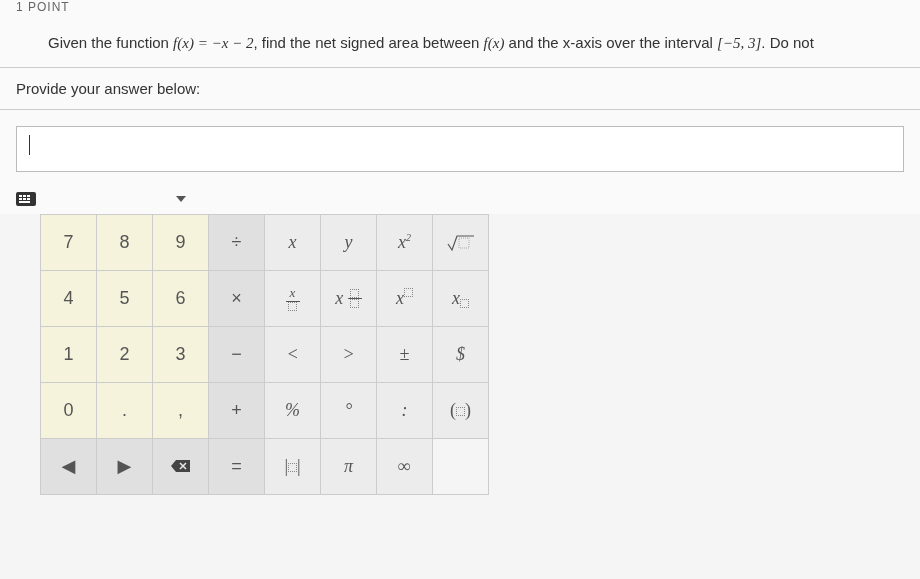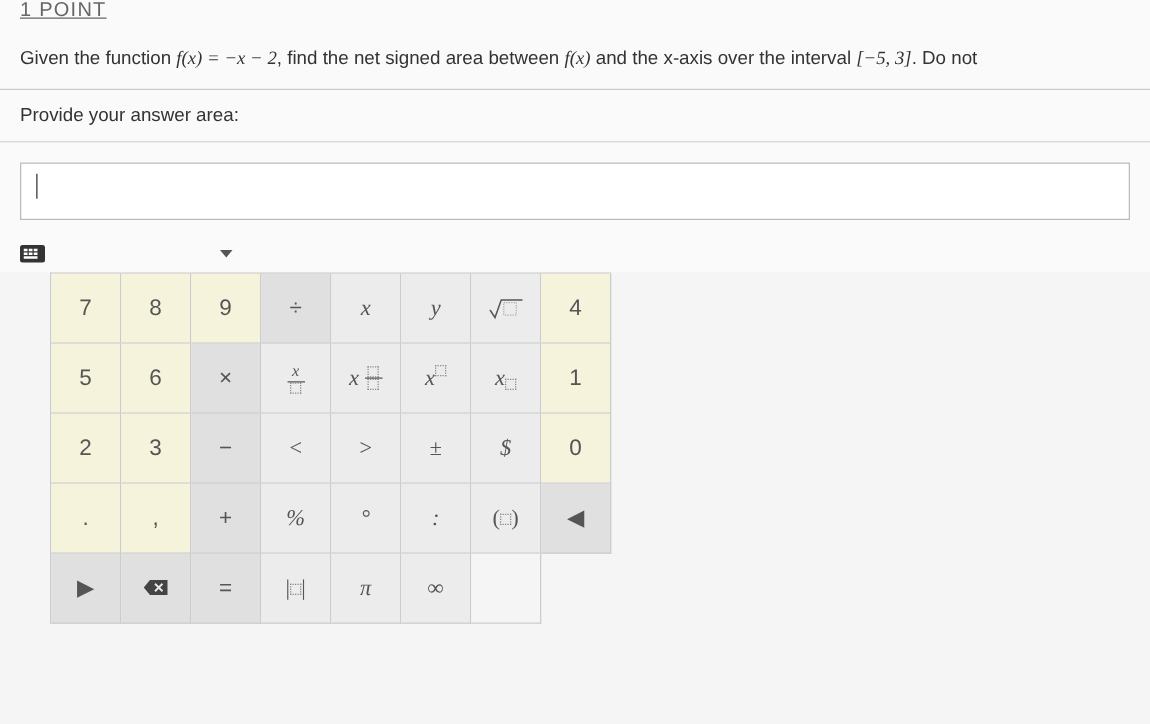--- a/index.html
+++ b/index.html
@@ -13,20 +13,21 @@
     }
     .section {
       border-bottom: 1px solid #ccc;
       padding: 12px 16px;
       background: #fafafa;
     }
     .question-text {
       font-size: 15px;
       line-height: 1.5;
       color: #333;
+      margin-left: 32px;
     }
     .question-text .math {
       font-family: 'Times New Roman', serif;
       font-style: italic;
     }
     .prompt {
       font-size: 15px;
       color: #333;
     }
     .answer-area {
@@ -112,39 +113,38 @@
     .key .frac .line { width: 14px; border-top: 1px solid #555; }
     .key .box { display: inline-block; width: 9px; height: 9px; border: 1px dotted #888; vertical-align: middle; }
     .key .sup { font-size: 10px; vertical-align: super; }
     .key .sub { font-size: 10px; vertical-align: sub; }
     .sqrt-svg { width: 30px; height: 20px; }
     .abs { font-family: 'Times New Roman', serif; font-style: normal; }
     .key.empty { background: #f5f5f5; cursor: default; }
     .header-partial {
       padding: 0 16px 6px;
       color: #666;
-      font-size: 16px;
+      font-size: 12px;
       letter-spacing: 1px;
       background: #fafafa;
-      text-decoration: underline;
     }
   </style>
 </head>
 <body>
 
 <div class="header-partial">1 POINT</div>
 
 <div class="section">
   <p class="question-text">
     <span>Given the function </span><span class="math">f(x) = −x − 2</span><span>, find the net signed area between </span><span class="math">f(x)</span><span> and the x-axis over the interval </span><span class="math">[−5, 3]</span><span>. Do not</span><br>
   </p>
 </div>
 
 <div class="section">
-  <p class="prompt">Provide your answer area:</p>
+  <p class="prompt">Provide your answer below:</p>
 </div>
 
 <div class="answer-area">
   <div class="answer-input">
     <span class="cursor"></span><span></span>
   </div>
 </div>
 
 <div class="toolbar">
   <div class="kb-icon"></div>
@@ -152,20 +152,23 @@
 </div>
 
 <div class="keypad">
 
   <div class="key num">7</div>
   <div class="key num">8</div>
   <div class="key num">9</div>
   <div class="key op">÷</div>
   <div class="key fn">x</div>
   <div class="key fn">y</div>
+  <div class="key fn">
+      <span>x<span class="sup">2</span></span>
+    </div>
   <div class="key fn">
     <svg class="sqrt-svg" viewBox="0 0 30 20">
         <path d="M2 12 L6 18 L11 4 L28 4" stroke="#555" fill="none" stroke-width="1.2"></path>
         <rect x="13" y="6" width="10" height="10" fill="none" stroke="#aaa" stroke-dasharray="1 1"></rect>
       </svg>
   </div>
 
   <div class="key num">4</div>
   <div class="key num">5</div>
   <div class="key num">6</div>

